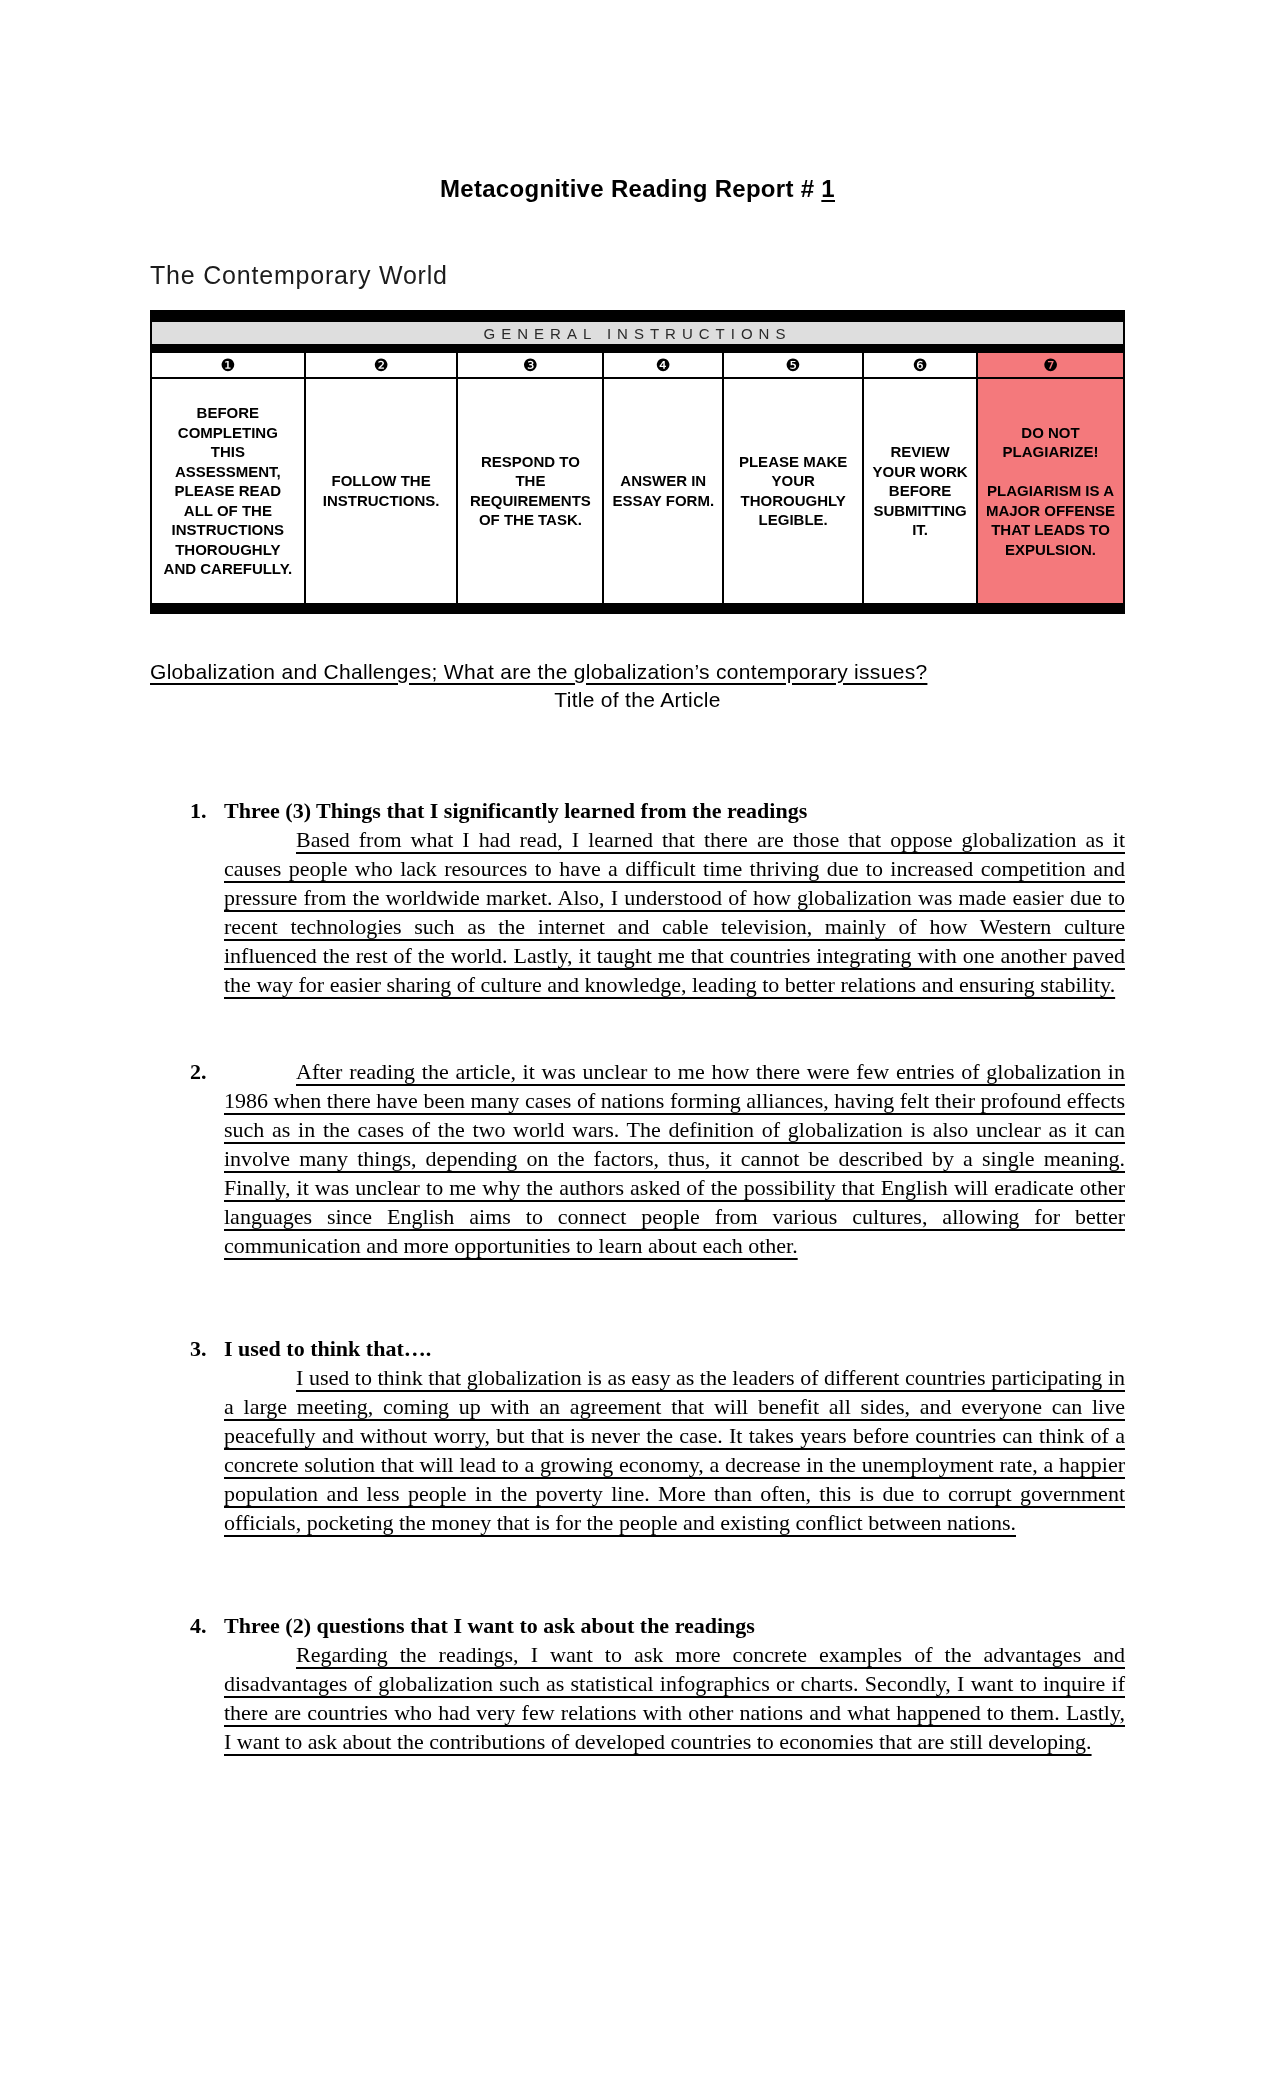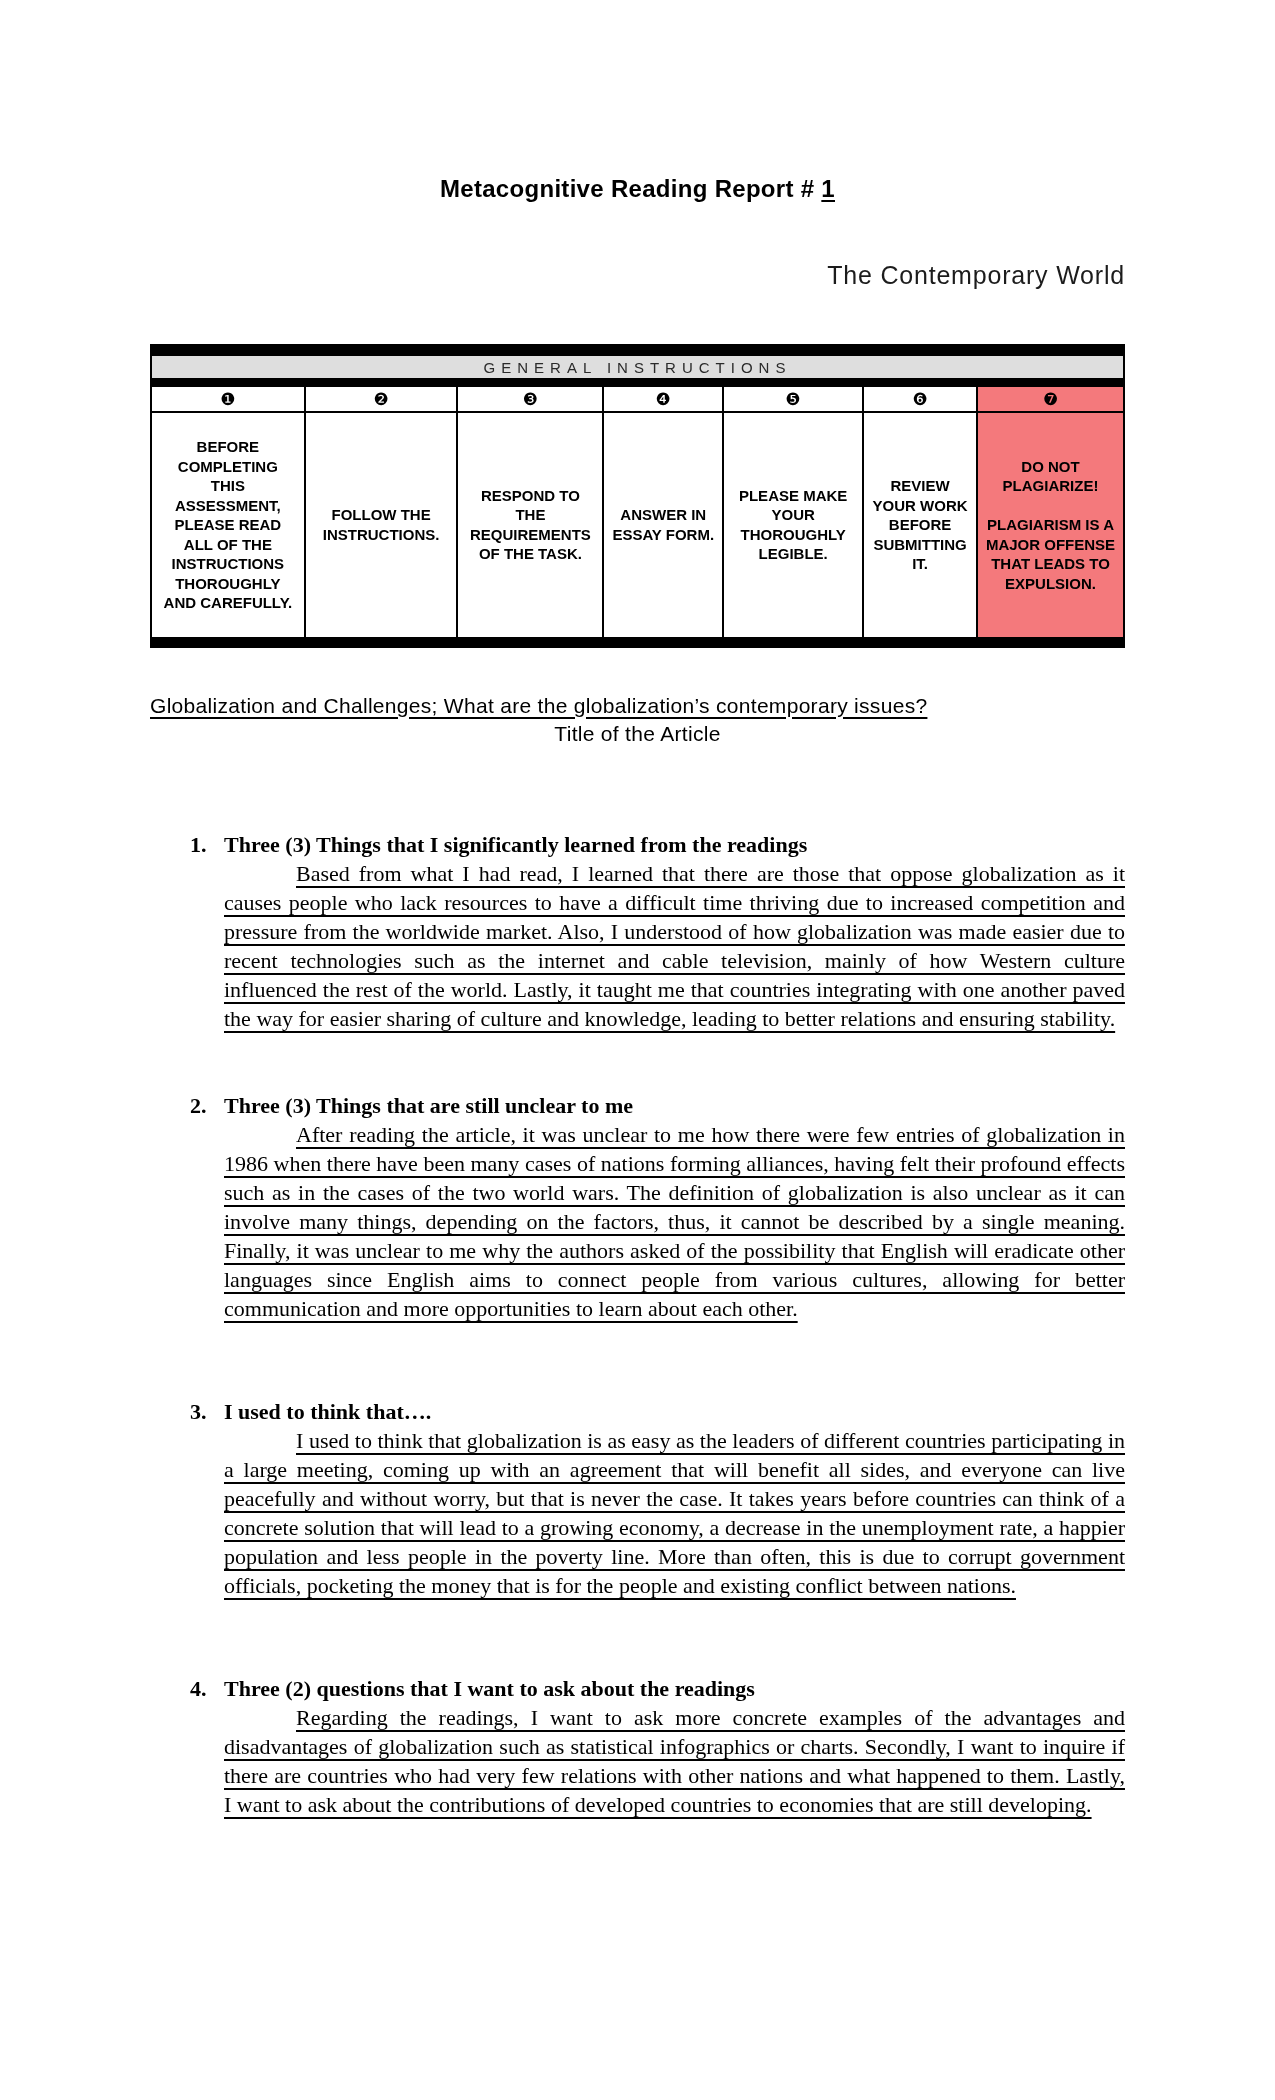--- a/index.html
+++ b/index.html
@@ -19,31 +19,31 @@
   .doc-title {
     text-align:center;
     font-family:"Liberation Sans", sans-serif;
     font-weight:bold;
     font-size:24px;
     letter-spacing:0.3px;
   }
   .doc-title .num { text-decoration:underline; text-underline-offset:3px; }
   .doc-subtitle {
     margin-top:58px;
-    text-align:right;
+    text-align:left;
     font-family:"Liberation Sans", sans-serif;
     font-size:25px;
     letter-spacing:0.8px;
     color:#1c1c1c;
   }
 
   
   .instr-table {
     width:100%;
-    margin-top:54px;
+    margin-top:20px;
     border-collapse:collapse;
     table-layout:fixed;
     border-left:2px solid #000;
     border-right:2px solid #000;
   }
   .instr-table td { box-sizing:border-box; }
   tr.bar-top td    { height:12px; background:#000; padding:0; }
   tr.bar-mid td    { height:8px;  background:#000; padding:0; }
   tr.header-row td {
     background:#dedede;
@@ -189,21 +189,20 @@
       <div class="sec-num">1.</div>
       <div class="sec-content">
         <div class="sec-heading">Three (3) Things that I significantly learned from the readings</div>
         <p class="sec-body">Based from what I had read, I learned that there are those that oppose globalization as it causes people who lack resources to have a difficult time thriving due to increased competition and pressure from the worldwide market. Also, I understood of how globalization was made easier due to recent technologies such as the internet and cable television, mainly of how Western culture influenced the rest of the world. Lastly, it taught me that countries integrating with one another paved the way for easier sharing of culture and knowledge, leading to better relations and ensuring stability.</p>
       </div>
     </div>
 
     <div class="section">
       <div class="sec-num">2.</div>
       <div class="sec-content">
-        <div class="sec-heading">Three (3) Things that are still unclear to me</div>
         <p class="sec-body">After reading the article, it was unclear to me how there were few entries of globalization in 1986 when there have been many cases of nations forming alliances, having felt their profound effects such as in the cases of the two world wars. The definition of globalization is also unclear as it can involve many things, depending on the factors, thus, it cannot be described by a single meaning. Finally, it was unclear to me why the authors asked of the possibility that English will eradicate other languages since English aims to connect people from various cultures, allowing for better communication and more opportunities to learn about each other.</p>
       </div>
     </div>
 
     <div class="section gap-lg">
       <div class="sec-num">3.</div>
       <div class="sec-content">
         <div class="sec-heading">I used to think that….</div>
         <p class="sec-body">I used to think that globalization is as easy as the leaders of different countries participating in a large meeting, coming up with an agreement that will benefit all sides, and everyone can live peacefully and without worry, but that is never the case. It takes years before countries can think of a concrete solution that will lead to a growing economy, a decrease in the unemployment rate, a happier population and less people in the poverty line. More than often, this is due to corrupt government officials, pocketing the money that is for the people and existing conflict between nations.</p>
       </div>

